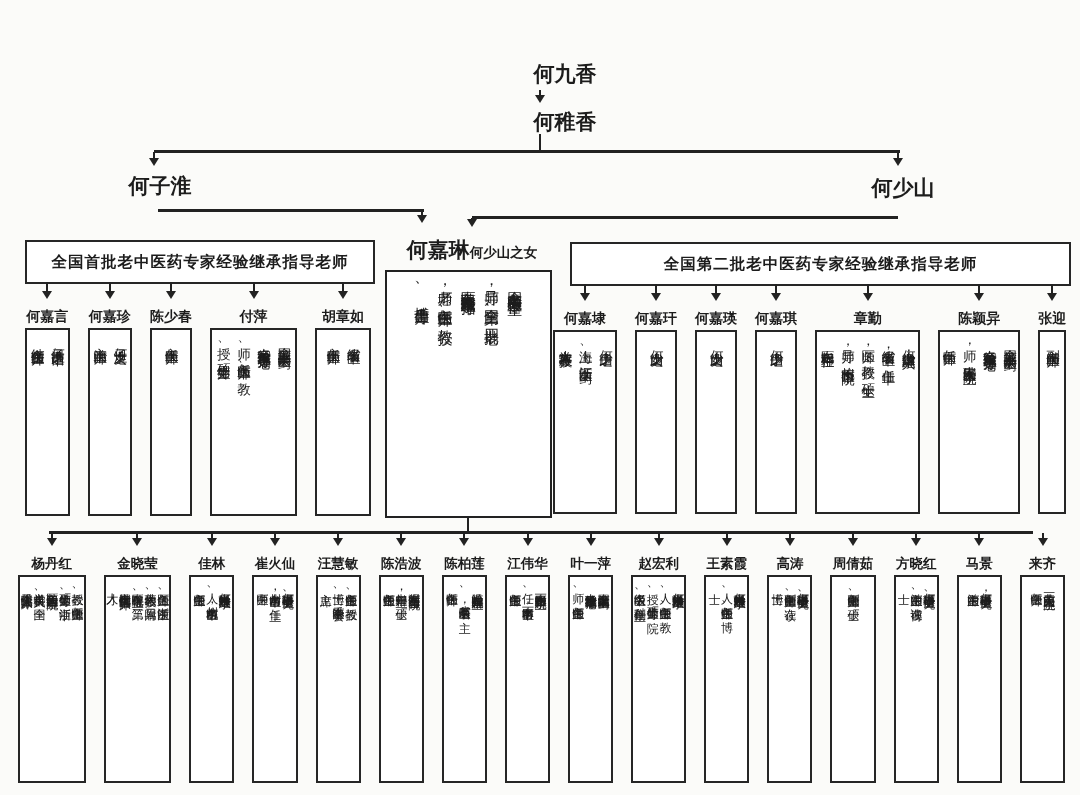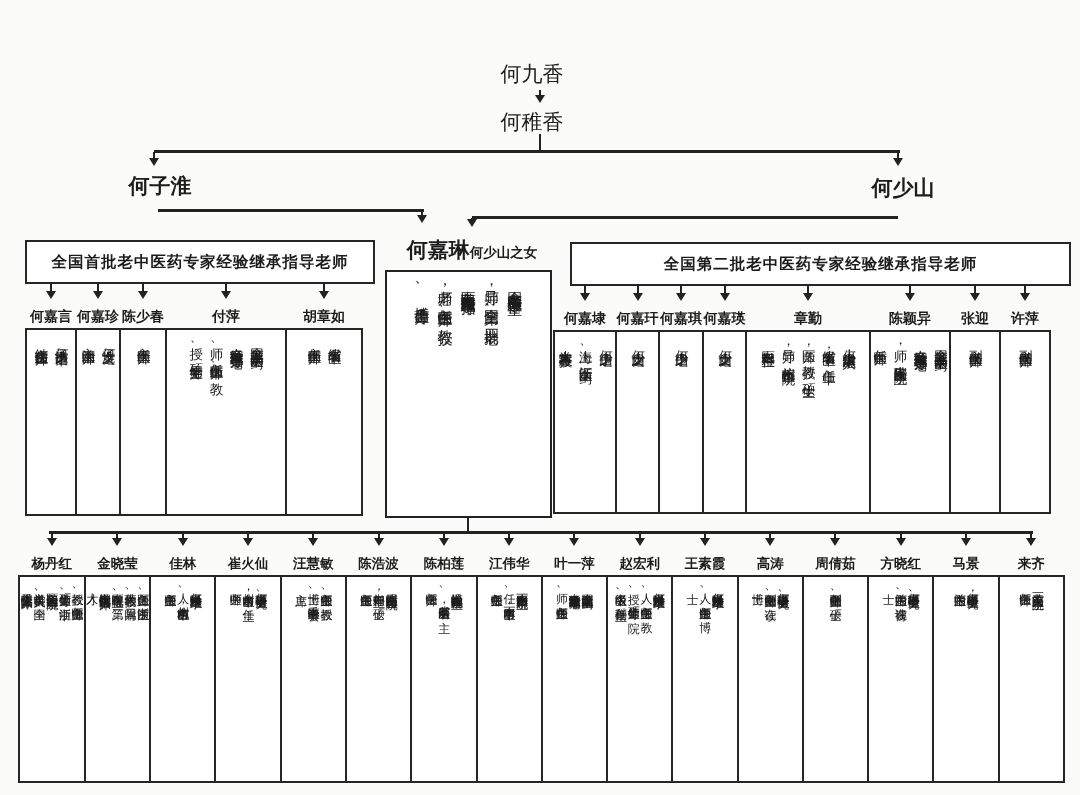--- a/index.html
+++ b/index.html
@@ -1,35 +1,35 @@
 <!DOCTYPE html>
 <html><head>
 <meta charset="utf-8">
 <style>
   html,body{margin:0;padding:0;}
   #canvas{position:relative;width:1080px;height:795px;background:#fbfbf9;
     font-family:"Liberation Sans", sans-serif;color:#1c1c1c;overflow:hidden;}
   .title{position:absolute;top:16px;left:0;width:100%;text-align:center;
     font-family:"DejaVu Serif", serif;font-weight:bold;font-size:30px;
     color:#8c6a1c;letter-spacing:8px;}
-  .gen{position:absolute;left:432px;width:200px;text-align:center;
-    font-weight:normal;font-size:21px;}
+  .gen{position:absolute;left:465px;width:200px;text-align:center;
+    font-weight:bold;font-size:21px;}
   .branch{position:absolute;width:130px;text-align:center;font-weight:600;font-size:21px;}
   
   .cline{position:absolute;background:#222;}
   
   .aarr{position:absolute;width:2px;background:#222;}
   .aarr::after{content:"";position:absolute;bottom:-8px;left:-4px;
     border:5px solid transparent;border-top:8px solid #222;}
   
   .hdrbox{position:absolute;border:2px solid #262626;display:flex;
     align-items:center;justify-content:center;font-weight:bold;font-size:15.5px;
     letter-spacing:1px;background:#fff;}
   
-  .grp{position:absolute;display:flex;align-items:flex-start;}
+  .grp{position:absolute;display:flex;align-items:flex-start;gap:20px;}
   .col{display:flex;flex-direction:column;align-items:center;}
   .col + .col{margin-left:-2px;align-items:center;}
   .arr{display:block;width:2px;background:#222;position:relative;margin-bottom:9px;}
   .arr::after{content:"";position:absolute;bottom:-8px;left:-4px;
     border:5px solid transparent;border-top:8px solid #222;}
   .arr-16{height:14px;}
   .arr-12{height:10px;}
   .mname{height:23px;line-height:23px;font-weight:bold;font-size:14px;white-space:nowrap;}
   .mname-sm{font-size:13.5px;}
   .cell{width:100%;box-sizing:border-box;border:2px solid #262626;background:#fff;
@@ -143,32 +143,32 @@
 大学客座教授</div>
         </div>
     </div>
     <div class="col" style="width:45px">
       <span class="arr arr-16"></span>
       <div class="mname">何嘉玕</div>
       <div class="cell h-r">
           <div class="vtext vt-l">何少山之女</div>
         </div>
     </div>
+    <div class="col" style="width:45px">
+      <span class="arr arr-16"></span>
+      <div class="mname">何嘉瑛</div>
+      <div class="cell h-r">
+          <div class="vtext vt-l">何少山之女</div>
+        </div>
+    </div>
     <div class="col" style="width:46px">
       <span class="arr arr-16"></span>
       <div class="mname">何嘉琪</div>
       <div class="cell h-r">
           <div class="vtext vt-l">何少山之子</div>
-        </div>
-    </div>
-    <div class="col" style="width:45px">
-      <span class="arr arr-16"></span>
-      <div class="mname">何嘉瑛</div>
-      <div class="cell h-r">
-          <div class="vtext vt-l">何少山之女</div>
         </div>
     </div>
     <div class="col" style="width:126px">
       <span class="arr arr-16"></span>
       <div class="mname">章勤</div>
       <div class="cell h-r">
           <div class="vtext vt-l">何少山学术继承人，
 省级名中医，主任中
 医师，教授，硕士生
 导师，杭州市中医院

